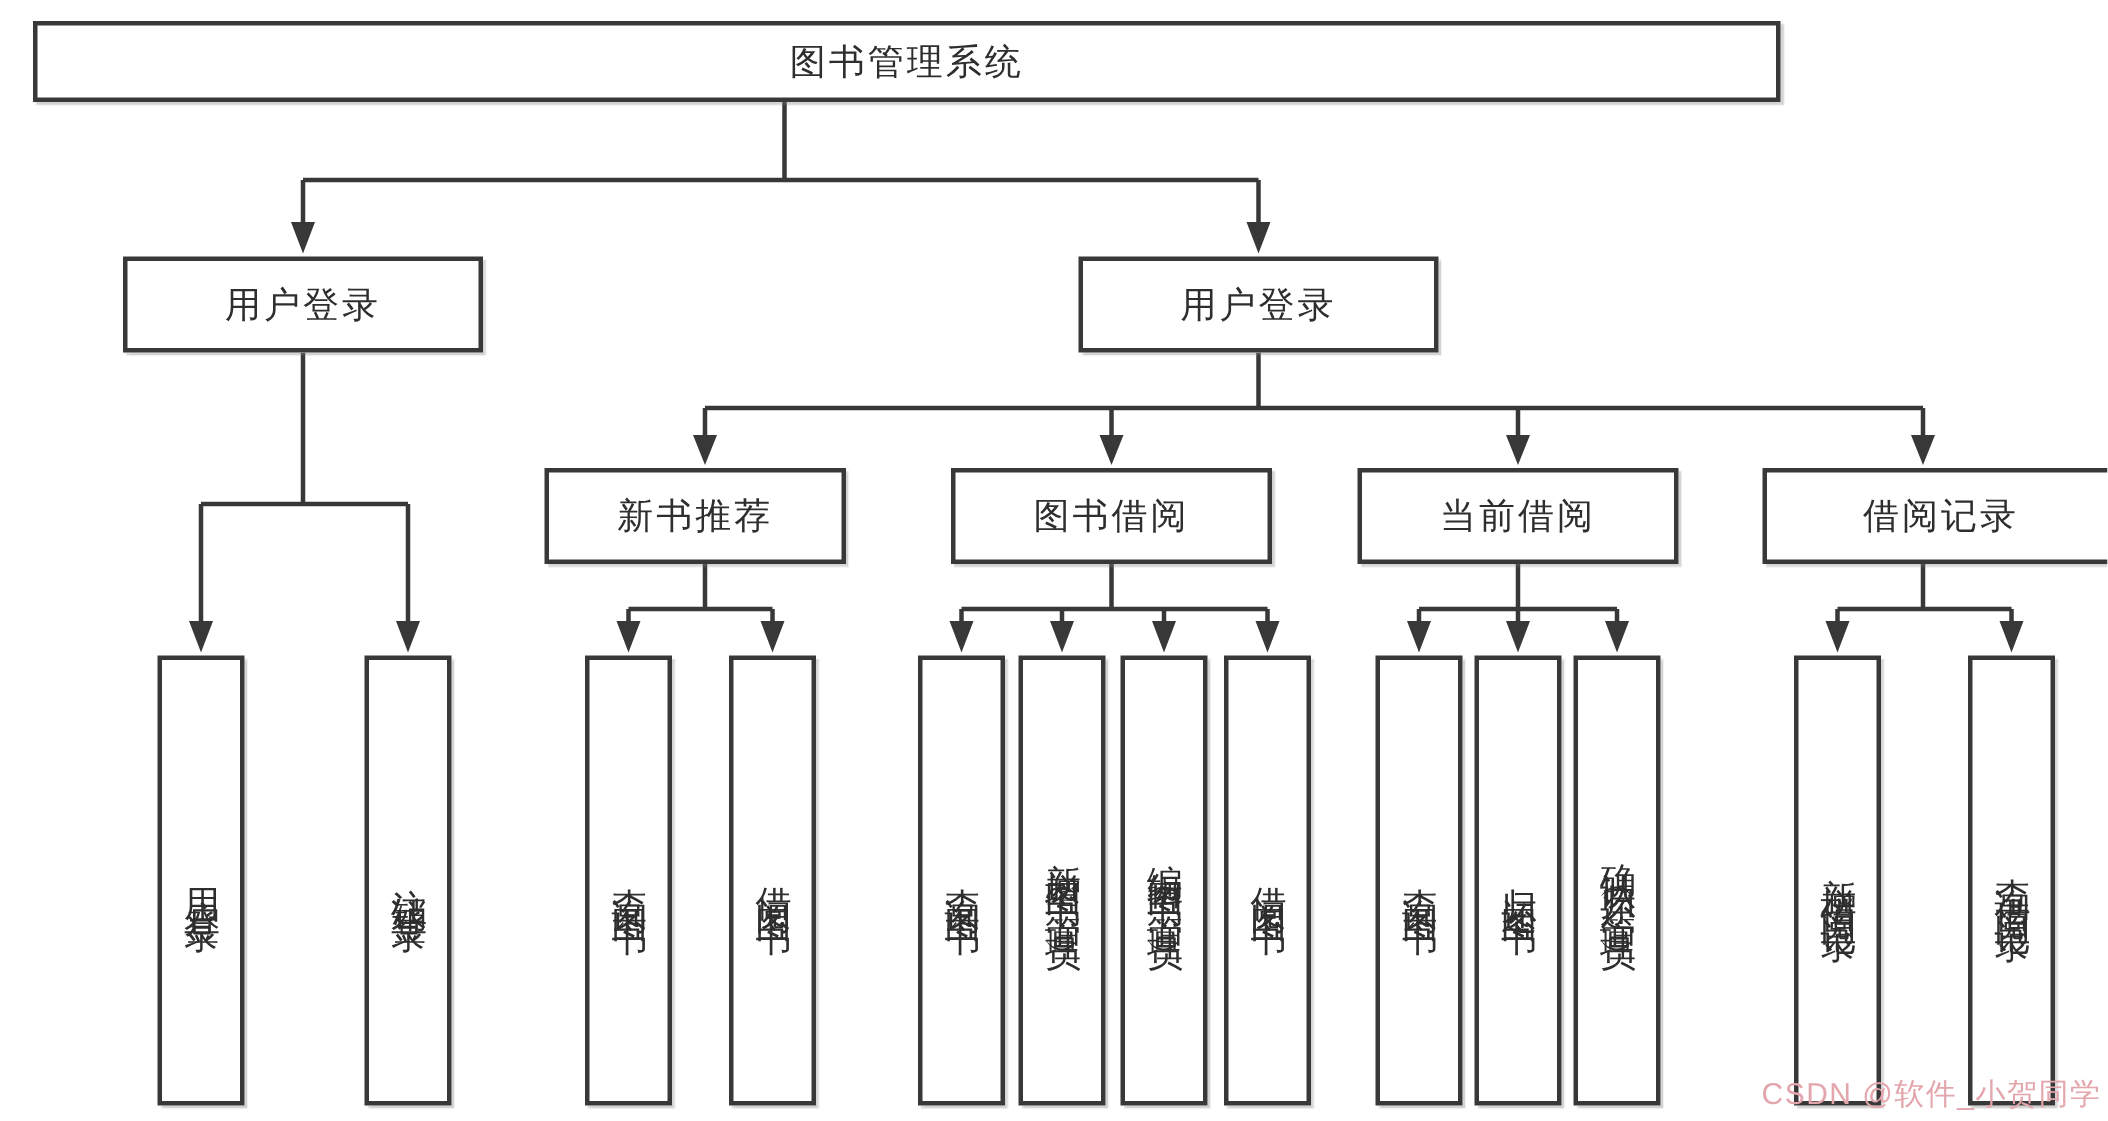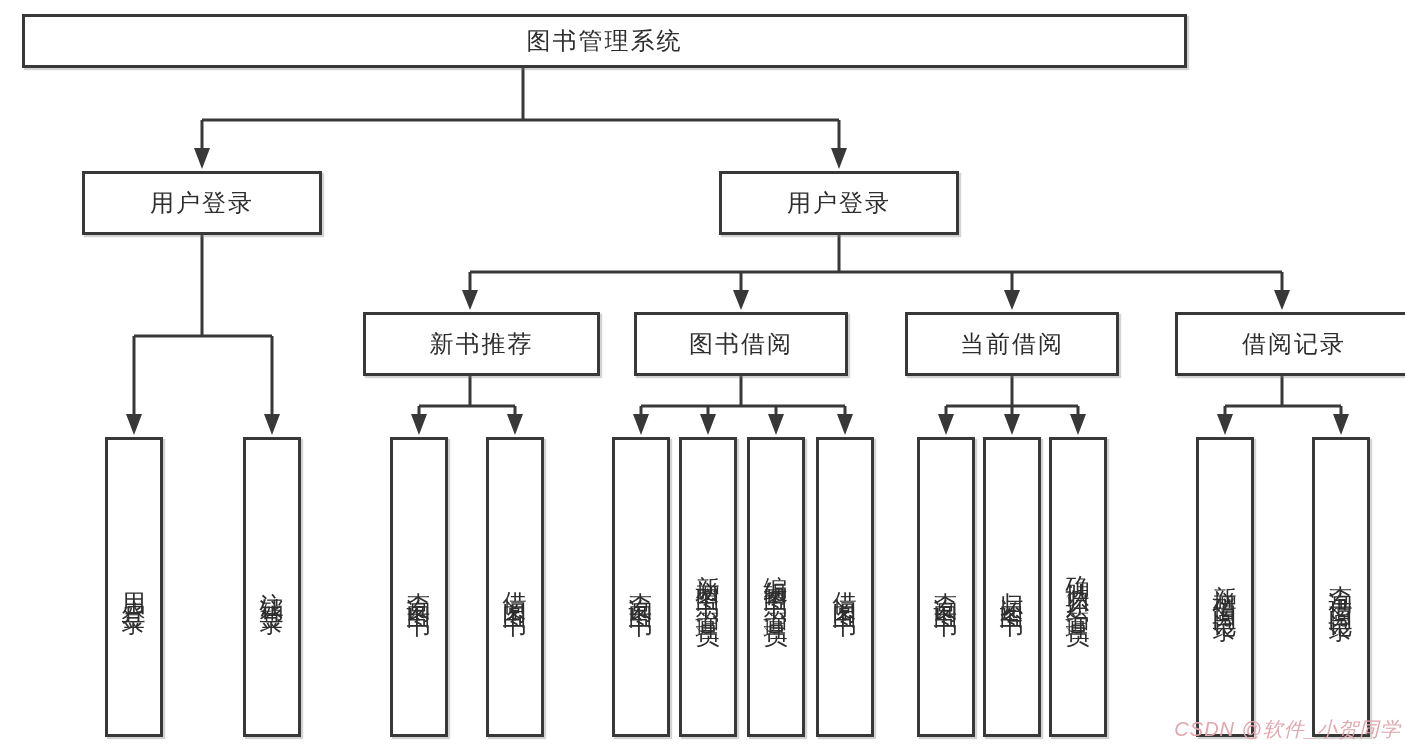--- a/index.html
+++ b/index.html
@@ -40,21 +40,20 @@
     white-space:nowrap;
   }
   .watermark{
     position:absolute;
     right:4px;bottom:4px;
     z-index:3;
     font-size:20px;
     letter-spacing:1px;
     color:var(--watermark);
     white-space:nowrap;
-    font-style:italic;
   }
 </style>
 </head>
 <body>
 
 <div class="canvas">
 
   <svg class="connectors" width="1405" height="747" viewBox="0 0 1405 747" aria-hidden="true">
     <path fill="none" stroke="var(--line)" stroke-width="3" d="M523 68 V120 M202 120 H839 M202 120 V150 M839 120 V150
              M202 235 V336 M134 336 H272 M134 336 V416 M272 336 V416
@@ -70,21 +69,21 @@
              M633 414h16L641 435z M700 414h16L708 435z M768 414h16L776 435z M837 414h16L845 435z
              M938 414h16L946 435z M1004 414h16L1012 435z M1070 414h16L1078 435z
              M1217 414h16L1225 435z M1333 414h16L1341 435z"></path>
   </svg>
 
   <div class="box" style="left:22px;top:14px;width:1165px;height:54px">图书管理系统</div>
 
   <div class="box" style="left:82px;top:171px;width:240px;height:64px">用户登录</div>
   <div class="box" style="left:719px;top:171px;width:240px;height:64px">用户登录</div>
 
-  <div class="box" style="left:363px;top:312px;width:237px;height:64px">新书推荐</div>
+  <div class="box" style="left:363px;top:312px;width:201px;height:64px">新书推荐</div>
   <div class="box" style="left:634px;top:312px;width:214px;height:64px">图书借阅</div>
   <div class="box" style="left:905px;top:312px;width:214px;height:64px">当前借阅</div>
   <div class="box" style="left:1175px;top:312px;width:238px;height:64px">借阅记录</div>
 
   <div class="box leaf" style="left:105px;top:437px;width:58px;height:300px">
     <span class="vtext">用户登录</span>
   </div>
   <div class="box leaf" style="left:243px;top:437px;width:58px;height:300px">
     <span class="vtext">注销登录</span>
   </div>

